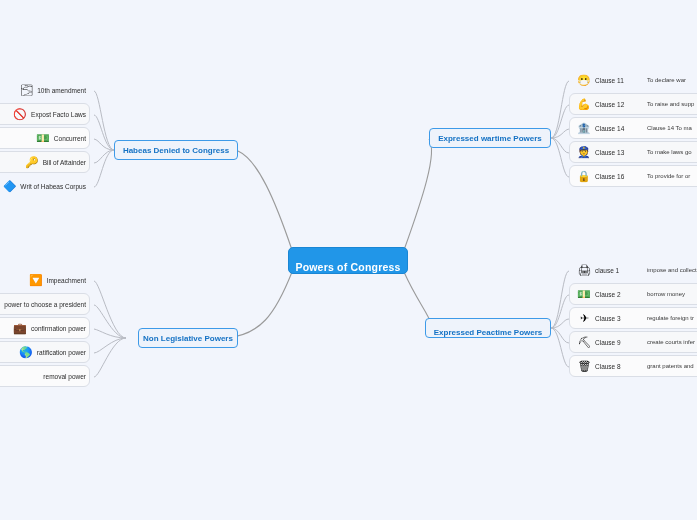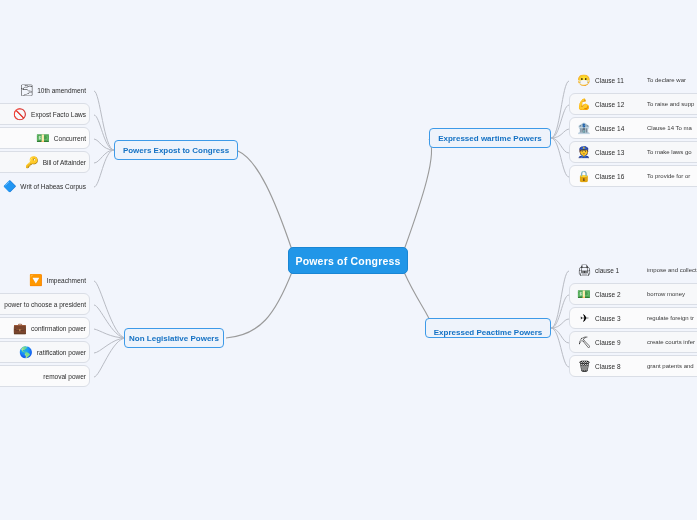--- a/index.html
+++ b/index.html
@@ -33,21 +33,21 @@
     position: absolute;
     left: 288px;
     top: 247px;
     width: 120px;
     height: 27px;
     background: #2196e8;
     border: 1px solid #1a86d4;
     border-radius: 5px;
     box-sizing: border-box;
     display: flex;
-    align-items: center;
+    align-items: flex-end;
     justify-content: center;
     color: #ffffff;
     font-size: 10.5px;
     font-weight: bold;
     letter-spacing: 0.2px;
     z-index: 6;
   }
 
   
   .branch-node {
@@ -61,21 +61,21 @@
     align-items: center;
     justify-content: center;
     color: #1572c4;
     font-size: 8px;
     font-weight: bold;
     padding: 0 8px;
     white-space: nowrap;
     z-index: 5;
   }
   .branch-denied   { left: 114px; top: 140px; width: 124px; }
-  .branch-nonleg   { left: 124px; top: 328px; width: 100px; }
+  .branch-nonleg   { left: 138px; top: 328px; width: 100px; }
   .branch-wartime  { left: 429px; top: 128px; width: 122px; }
   .branch-peace    { left: 425px; top: 318px; width: 126px; align-items: flex-end; }
 
   
   .leaf-stack {
     position: absolute;
     z-index: 4;
   }
   .leaf-row {
     position: relative;
@@ -185,21 +185,21 @@
     <path d="M 126 338 C 110 338, 100 330, 94 329" fill="none" stroke="#b9bcc4" stroke-width="1"></path>
     <path d="M 126 338 C 112 338, 100 353, 94 353" fill="none" stroke="#b9bcc4" stroke-width="1"></path>
     <path d="M 126 338 C 112 338, 100 377, 94 377" fill="none" stroke="#b9bcc4" stroke-width="1"></path>
   </svg>
 
   <div class="central-node">
     <span>Powers of Congress</span>
   </div>
 
   <div class="branch-node branch-denied">
-    <span>Powers Expost to Congress</span>
+    <span>Habeas Denied to Congress</span>
   </div>
   <div class="branch-node branch-nonleg">
     <span>Non Legislative Powers</span>
   </div>
   <div class="branch-node branch-wartime">
     <span>Expressed wartime Powers</span>
   </div>
   <div class="branch-node branch-peace">
     <span>Expressed Peactime Powers</span>
   </div>

